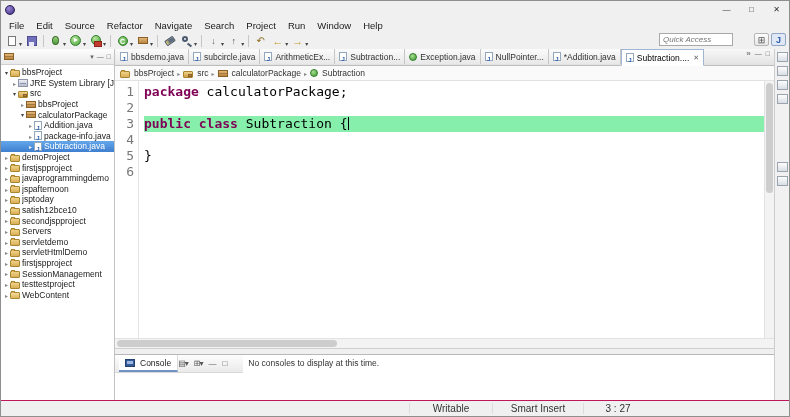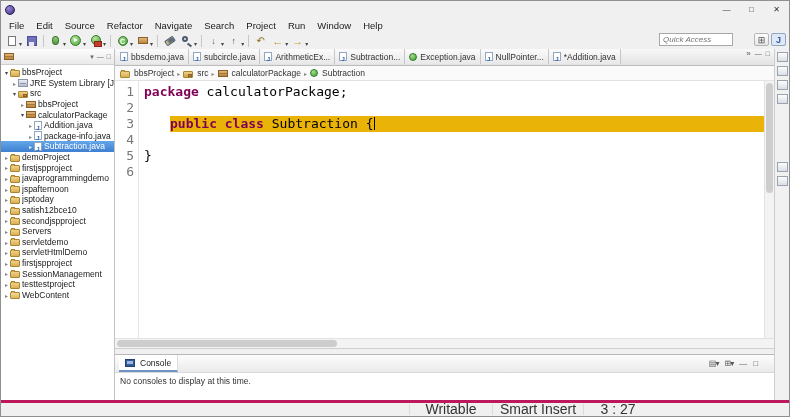--- a/index.html
+++ b/index.html
@@ -110,45 +110,45 @@
                   font-size:8.5px;padding-left:5px;color:#333;}
   .bc-item{display:flex;align-items:center;gap:2px;}
   .bc-item .tico{position:relative;}
   .bc-sep{margin:0 3px;}
   .bc-sep::before{content:"▸";font-size:6px;color:#888;}
   .code-wrap{flex:1;display:flex;min-height:0;background:#fff;}
   .gutter{width:24px;flex:none;background:#fff;border-right:1px solid #e4e4e4;text-align:right;padding:3px 4px 0 0;
           font:13px/16px "DejaVu Sans Mono",monospace;color:#787878;box-sizing:border-box;}
   .code{flex:1;font:13px/16px "DejaVu Sans Mono",monospace;padding:3px 0 0 5px;min-width:0;color:#000;}
   .cl{height:16px;white-space:pre;}
-  .cl.current{background:#eab308;margin-left:26px;}
+  .cl.current{background:#86efac;}
   .kw{color:#7f0055;font-weight:bold;}
   .caret{display:inline-block;width:1.5px;height:13px;background:#000;vertical-align:-2px;}
   .vscroll{width:10px;flex:none;background:#f3f3f3;border-left:1px solid #e2e2e2;box-sizing:border-box;}
   .vthumb{margin:2px 1px;height:110px;background:#cdcdcd;border-radius:4px;}
   .hscroll{height:10px;flex:none;background:#f3f3f3;border-top:1px solid #e2e2e2;box-sizing:border-box;}
   .hthumb{margin:1px 2px;width:220px;height:7px;background:#cdcdcd;border-radius:4px;}
 
   
   .sash{height:5px;flex:none;background:#f0f0f0;border-top:1px solid #cfcfcf;}
-  .console{height:46px;flex:none;background:#fff;border-top:1px solid #b8b8b8;display:flex;flex-direction:column;box-sizing:border-box;}
+  .console{height:46px;flex:none;background:#fff;border-top:1px solid #b8b8b8;display:flex;box-sizing:border-box;}
   .console-header{height:17px;flex:none;background:linear-gradient(#fdfdfd,#eaeaea);border-bottom:1px solid #d8d8d8;
                   display:flex;align-items:center;padding-left:4px;}
   .console-tab{display:flex;align-items:center;gap:3px;font-size:8.5px;height:100%;padding:0 6px;border-right:1px solid #ddd;
                background:#fff;border-bottom:2px solid #6f93c4;box-sizing:border-box;}
   .console-icons{margin-left:auto;display:flex;align-items:center;gap:6px;padding-right:16px;font-size:8px;color:#555;}
   .ci-display::before{content:"▤▾";letter-spacing:-1px;}
   .ci-open::before{content:"⊞▾";letter-spacing:-1px;}
   .ci-min::before{content:"—";}
   .ci-max::before{content:"□";}
   .console-body{flex:1;font-size:8.5px;padding:3px 5px;color:#333;}
 
   
-  .statusbar{position:absolute;bottom:0;left:0;right:0;height:16px;background:#f0f0f0;border-top:3px solid #be185d;
-             display:flex;align-items:center;font-size:14px;color:#333;box-sizing:border-box;}
+  .statusbar{position:absolute;bottom:0;left:0;right:0;height:16px;background:#f0f0f0;border-top:1px solid #be185d;
+             display:flex;align-items:center;font-size:10px;color:#333;box-sizing:border-box;}
   .sb-spacer{width:408px;flex:none;}
   .sb-cell{padding:0 6px;text-align:center;border-left:1px solid #dcdcdc;height:11px;line-height:11px;flex:none;}
   .sb-cell.w1{width:70px;} .sb-cell.w2{width:78px;} .sb-cell.w3{width:56px;}
 </style>
 </head>
 <body>
 
 <div id="app">
 
   <div class="titlebar">
@@ -387,20 +387,25 @@
             <span class="tico ic-class"></span>
             <span>Exception.java</span>
           </div>
         <div class="etab">
             <span class="tico ic-jfile"></span>
             <span>NullPointer...</span>
           </div>
         <div class="etab">
             <span class="tico ic-jfile"></span>
             <span>*Addition.java</span>
+          </div>
+        <div class="etab active">
+            <span class="tico ic-jfile"></span>
+            <span>Subtraction....</span>
+            <span class="etab-close">✕</span>
           </div>
         <div class="tab-extras">
           <span>»</span>
           <span class="mini mini-min"></span>
           <span class="mini mini-max"></span>
         </div>
       </div>
 
       <div class="breadcrumb-row">
         <span class="bc-item">

